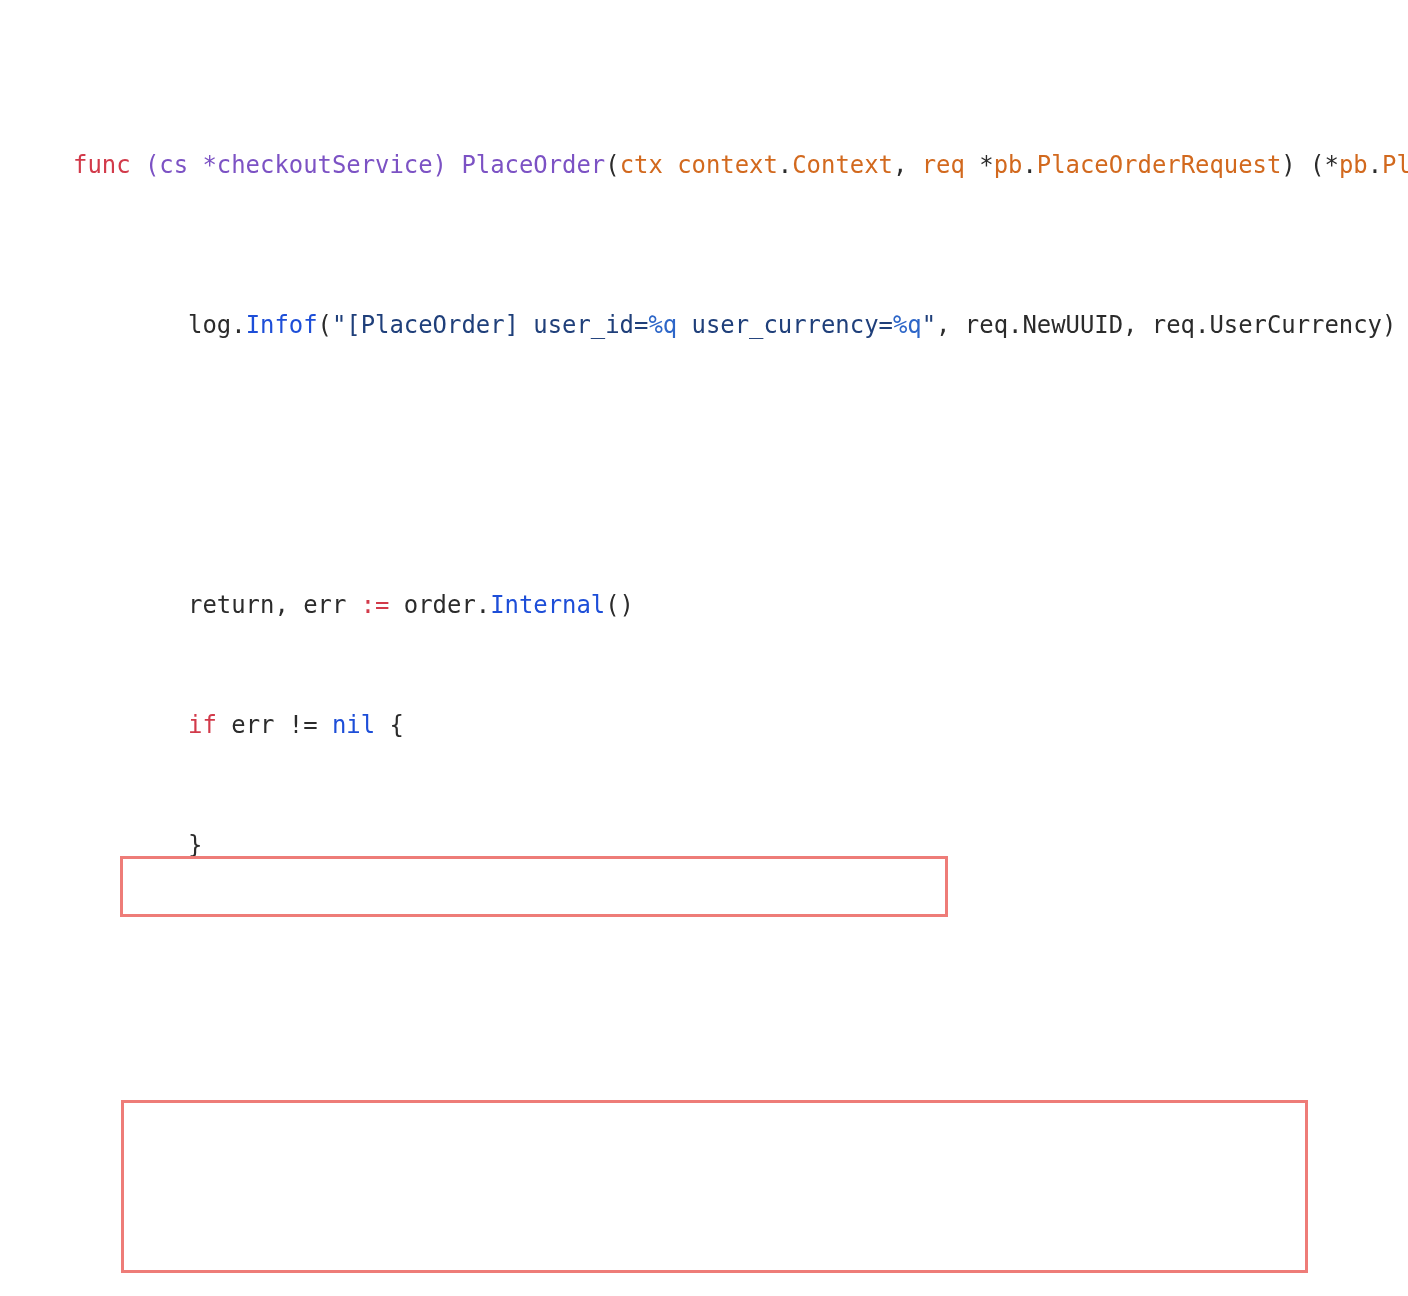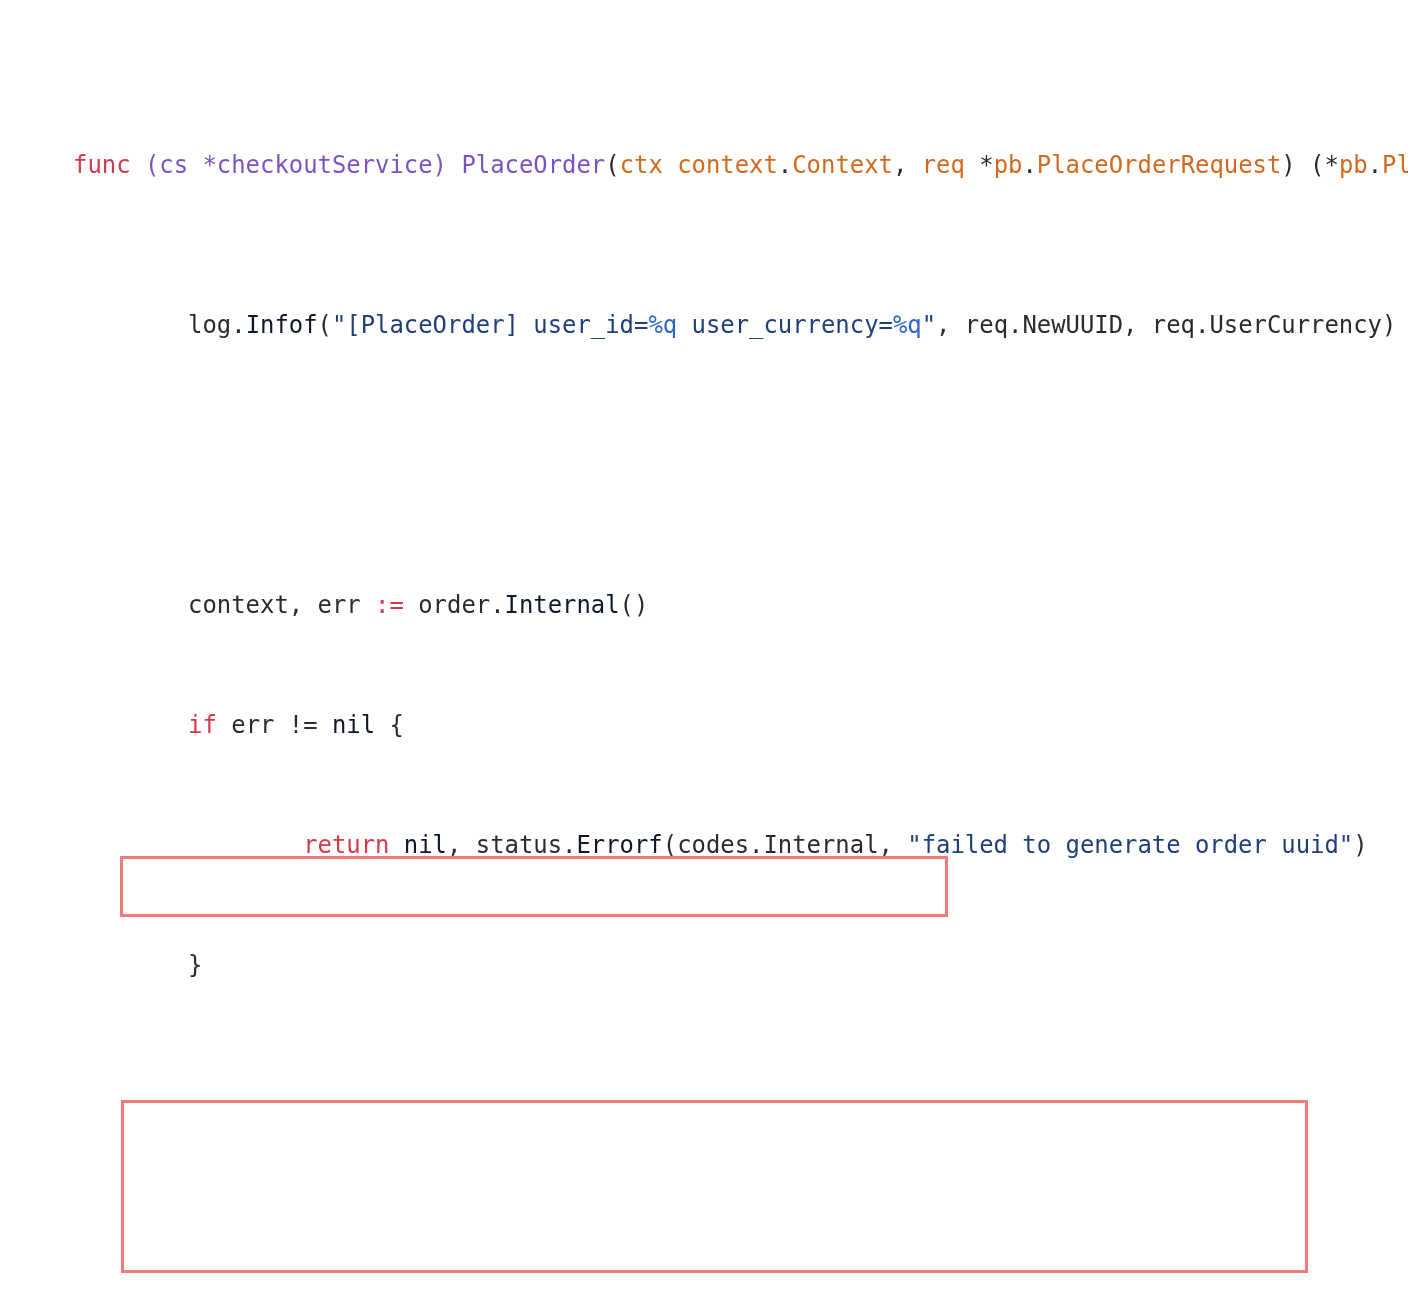--- a/index.html
+++ b/index.html
@@ -6,43 +6,42 @@
   body { width: 1408px; height: 1296px; overflow: hidden; position: relative; }
   .code {
     position: absolute; left: 0; top: 25px; width: 1408px;
     font-family: "DejaVu Sans Mono", "Liberation Mono", monospace;
     font-size: 23.9px; line-height: 40px; color: #2b2b2b;
     white-space: pre;
   }
   .line { position: relative; height: 40px; padding-left: 25px; margin-left: 48px; }
   .kw { color: #d23a4a; }
   .op { color: #d23a4a; }
-  .fn { color: #0f172a; }
+  .fn { color: #1d4ed8; }
   .pur { color: #7c52c4; }
   .org { color: #d2691e; }
   .str { color: #1f3f7a; }
   .fmt { color: #2d66c8; }
   .plain { color: #2b2b2b; }
   .box {
     position: absolute; border: 3px solid #ee7c78; box-sizing: border-box; pointer-events: none;
   }
 </style>
 </head>
 <body>
 
 <div class="code">
   
   <div class="line"><span class="kw">func</span><span> </span><span class="pur">(cs *checkoutService)</span><span> </span><span class="pur">PlaceOrder</span><span class="plain">(</span><span class="org">ctx context</span><span class="plain">.</span><span class="org">Context</span><span class="plain">, </span><span class="org">req </span><span class="plain">*</span><span class="org">pb</span><span class="plain">.</span><span class="org">PlaceOrderRequest</span><span class="plain">) (</span><span class="plain">*</span><span class="org">pb</span><span class="plain">.</span><span class="org">Place</span></div>
   
   <div class="line">        <span>log.</span><span class="fn">Infof</span><span>(</span><span class="str">"[PlaceOrder] user_id=</span><span class="fmt">%q</span><span class="str"> user_currency=</span><span class="fmt">%q</span><span class="str">"</span><span>, req.NewUUID, req.UserCurrency)</span></div>
   <div class="line"></div>
   
-  <div class="line">        <span>context, err </span><span class="op">:=</span><span> order.</span><span class="fn">Internal</span><span>()</span></div>
+  <div class="line">        <span>return, err </span><span class="op">:=</span><span> order.</span><span class="fn">Internal</span><span>()</span></div>
   <div class="line">        <span class="kw">if</span><span> err != </span><span class="fn">nil</span><span> {</span></div>
-  <div class="line">                <span class="kw">return</span><span> </span><span class="fn">nil</span><span>, status.</span><span class="fn">Errorf</span><span>(codes.Internal, </span><span class="str">"failed to generate order uuid"</span><span>)</span></div>
   <div class="line">        <span>}</span></div>
   <div class="line"></div>
   
   
   
   
   
   
   
   

